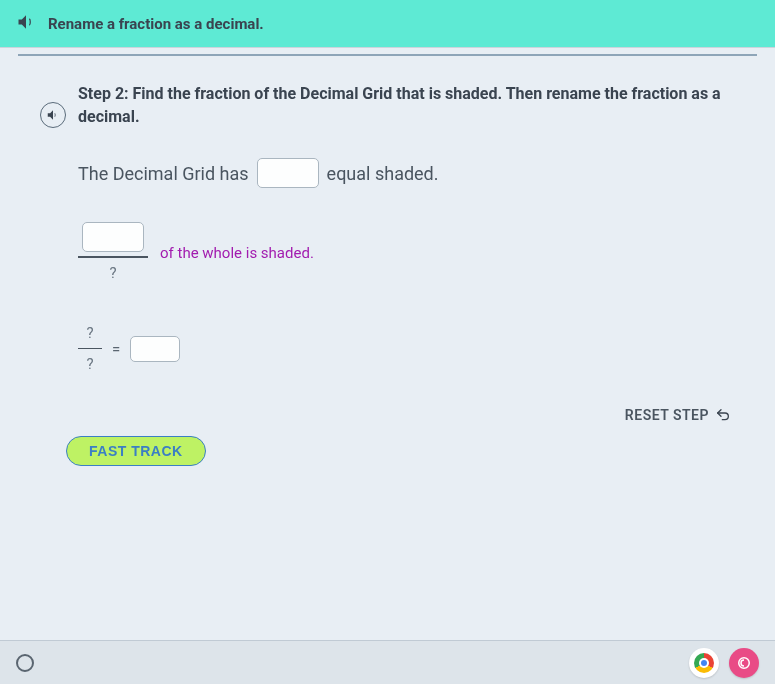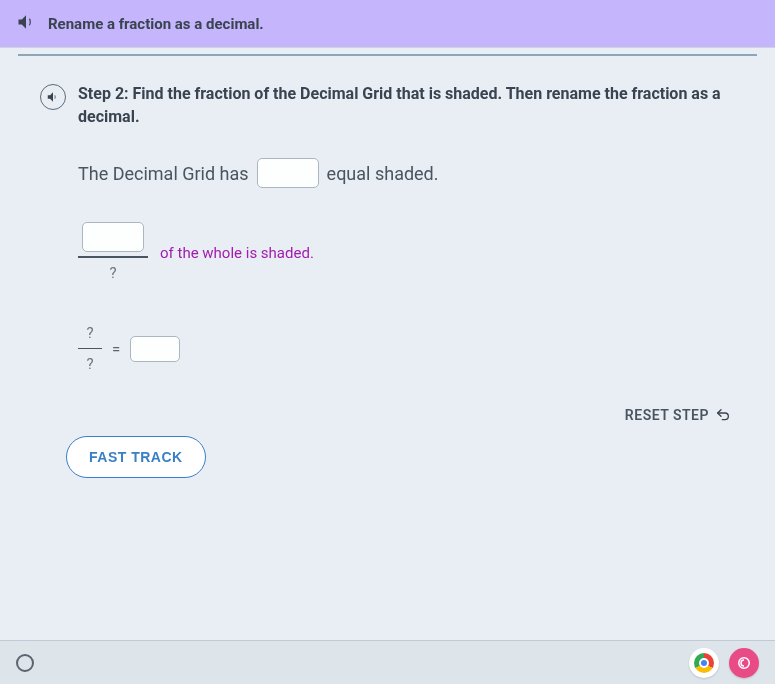--- a/index.html
+++ b/index.html
@@ -5,21 +5,21 @@
     * { margin: 0; padding: 0; box-sizing: border-box; }
     body {
       font-family: -apple-system, BlinkMacSystemFont, "Segoe UI", Roboto, Arial, sans-serif;
       background: #e8eef4;
       width: 775px;
       height: 684px;
       overflow: hidden;
       position: relative;
     }
     .top-bar {
-      background: #c4b5fd;
+      background: #5eead4;
       padding: 14px 20px 14px 48px;
       border-bottom: 1px solid #ccd4dc;
       position: relative;
     }
     .top-bar .audio-icon {
       position: absolute;
       left: 16px;
       top: 12px;
     }
     .top-bar-title {
@@ -30,21 +30,21 @@
     .separator-line {
       height: 2px;
       background: #8ea5b8;
       margin: 6px 18px 0 18px;
     }
     .content {
       padding: 26px 28px 10px 40px;
     }
     .step-row {
       display: flex;
-      align-items: flex-start;
+      align-items: flex-end;
       gap: 12px;
       margin-bottom: 30px;
     }
     .audio-circle {
       flex-shrink: 0;
       width: 26px;
       height: 26px;
       border: 1.5px solid #5a6b7a;
       border-radius: 50%;
       display: flex;
@@ -122,28 +122,28 @@
       letter-spacing: 0.5px;
       display: inline-flex;
       align-items: center;
       gap: 6px;
       cursor: pointer;
       justify-content: center;
     }
     .fast-track {
       margin-left: 26px;
       display: inline-block;
-      padding: 12px 22px;
+      padding: 6px 22px;
       border: 1.5px solid #3b7fc4;
       border-radius: 22px;
       color: #3b7fc4;
       font-size: 14px;
       font-weight: 700;
       letter-spacing: 0.5px;
-      background: #ffffff;
+      background: #bef264;
       cursor: pointer;
     }
     .taskbar {
       position: absolute;
       bottom: 0;
       left: 0;
       right: 0;
       height: 44px;
       background: #dde4ea;
       border-top: 1px solid #c0cad4;

